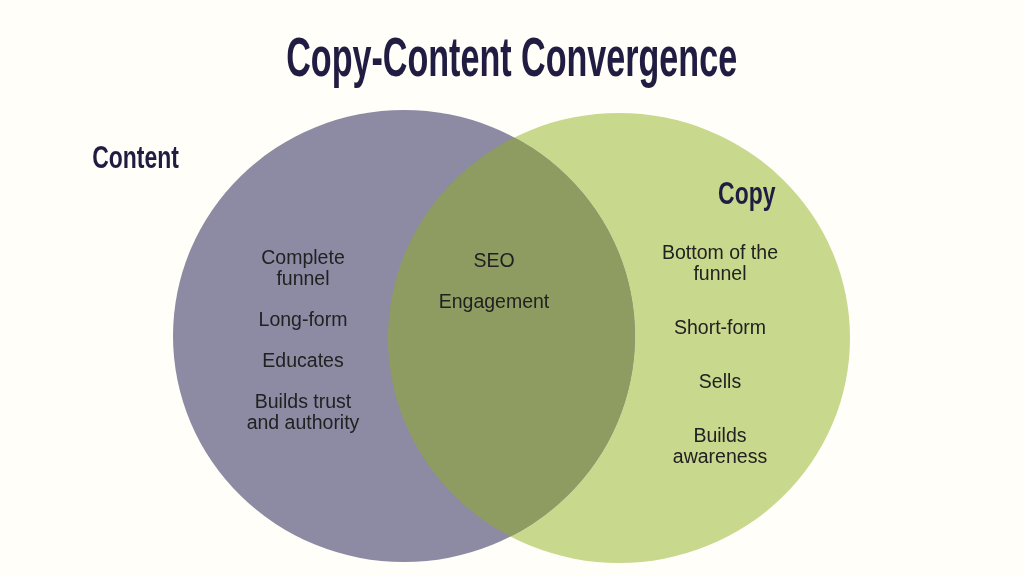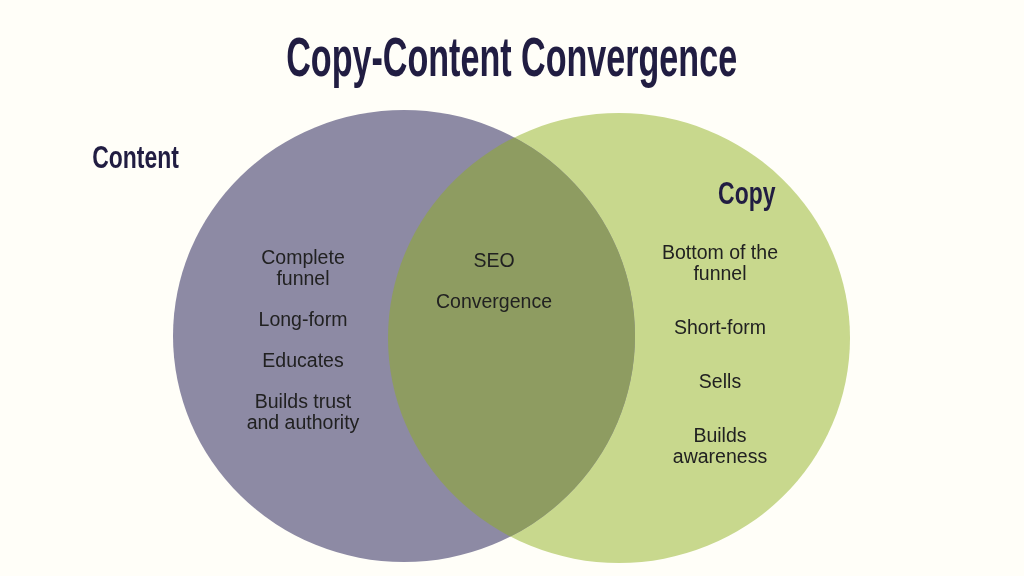--- a/index.html
+++ b/index.html
@@ -105,21 +105,21 @@
     <div class="venn-item">Complete
 funnel</div>
     <div class="venn-item">Long-form</div>
     <div class="venn-item">Educates</div>
     <div class="venn-item">Builds trust
 and authority</div>
   </div>
 
   <div class="col col-middle">
     <div class="venn-item">SEO</div>
-    <div class="venn-item">Convergence</div>
+    <div class="venn-item">Engagement</div>
   </div>
 
   <div class="col col-right">
     <div class="venn-item">Bottom of the
 funnel</div>
     <div class="venn-item">Short-form</div>
     <div class="venn-item">Sells</div>
     <div class="venn-item">Builds
 awareness</div>
   </div>

